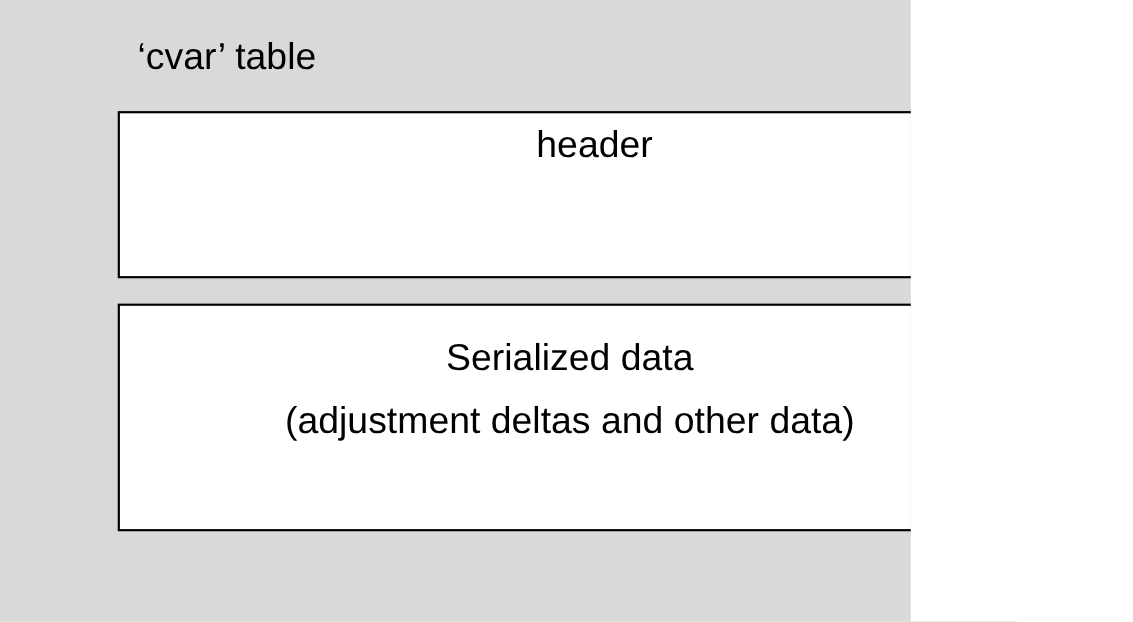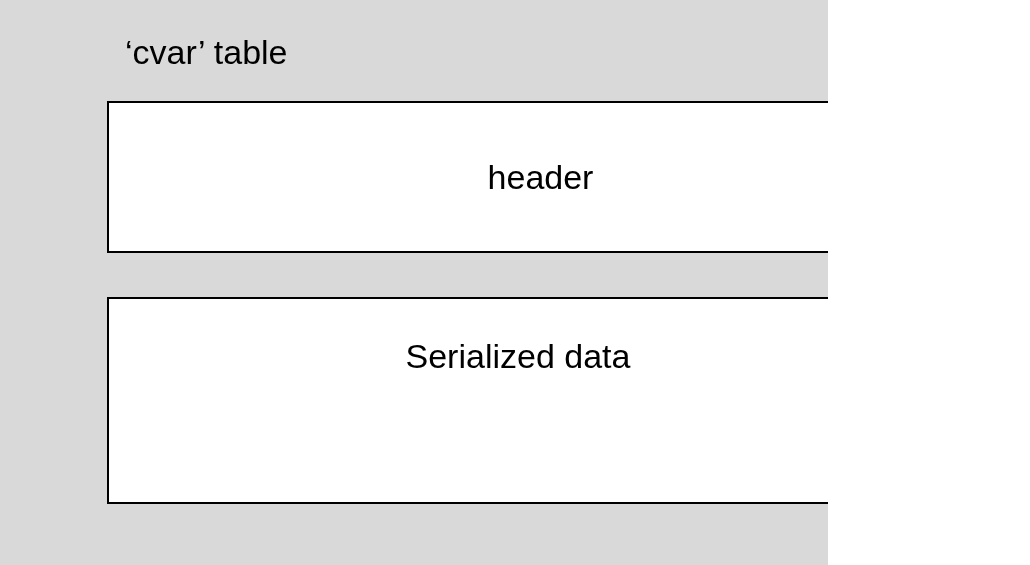--- a/index.html
+++ b/index.html
@@ -31,44 +31,45 @@
     box-sizing: border-box;
     display: flex;
     flex-direction: column;
     align-items: center;
     text-align: center;
   }
   .box-header {
     top: 101px;
     width: 821px;
     height: 152px;
-    justify-content: center;
+    justify-content: flex-start;
     padding-left: 46px;
   }
   .box-serialized {
-    top: 297px;
+    top: 276px;
     width: 822px;
     height: 207px;
     justify-content: flex-start;
-    padding-top: 28px;
+    padding-top: 18px;
   }
   .box-line {
     font-size: 34px;
     line-height: 58px;
     white-space: nowrap;
   }
 </style>
 </head>
 <body>
 
 <div class="canvas">
 
   <div class="diagram-title">‘cvar’ table</div>
 
   <div class="diagram-box box-header">
     <div class="box-line">header</div>
   </div>
 
   <div class="diagram-box box-serialized">
     <div class="box-line">Serialized data</div>
+    <div class="box-line">(adjustment deltas and other data)</div>
   </div>
 
 </div>
 
 </body></html>

